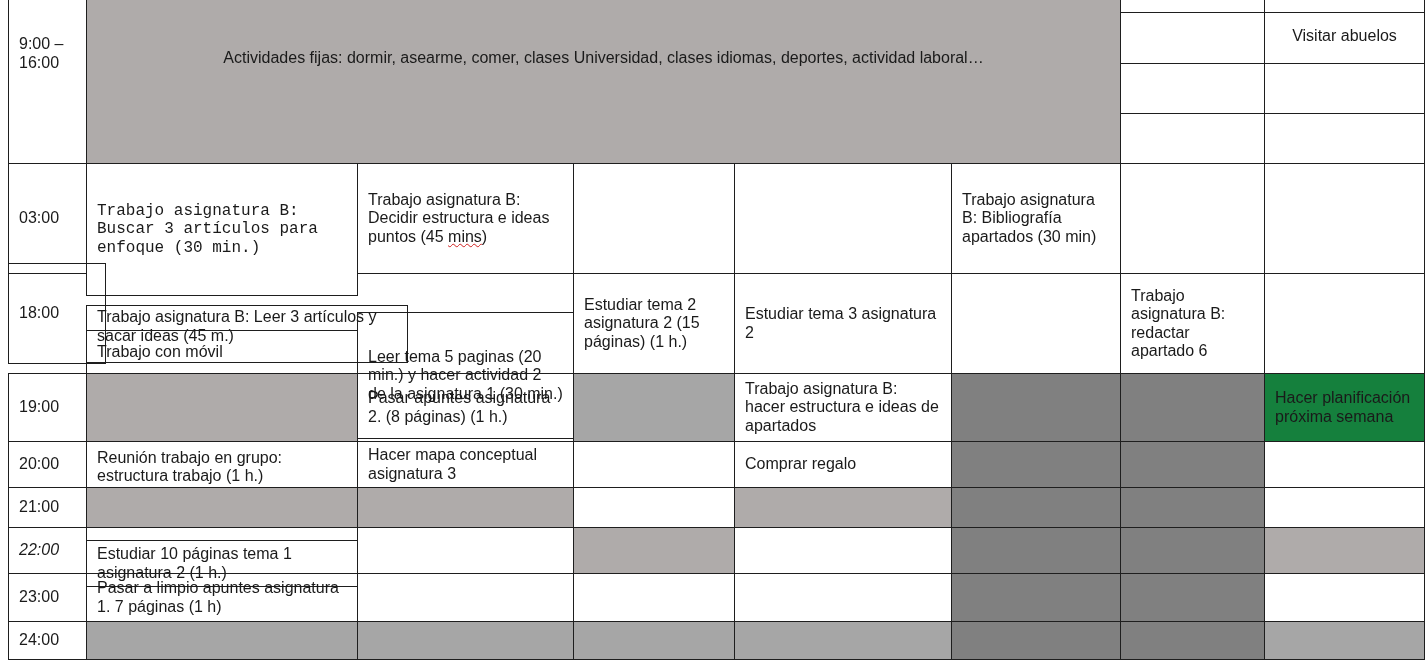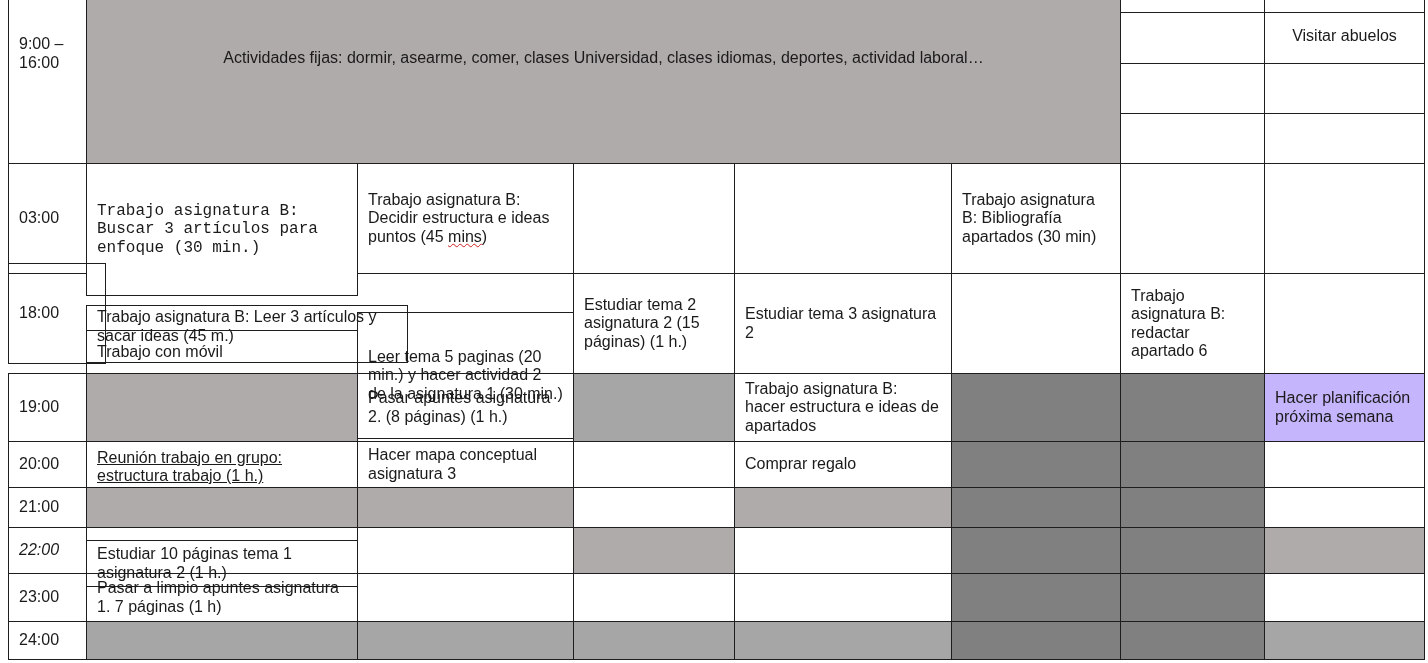--- a/index.html
+++ b/index.html
@@ -4,21 +4,21 @@
 <style>
   html, body { margin: 0; padding: 0; background: #ffffff; }
   body { width: 1428px; height: 663px; overflow: hidden; position: relative;
          font-family: "Liberation Sans", sans-serif; font-size: 16px; color: #1a1a1a; }
   .cell { position: absolute; box-sizing: border-box; border: 1px solid #1e1e1e;
           padding: 2px 10px; line-height: 18.5px; overflow: hidden; }
   .vc { display: flex; align-items: center; }
   .g1 { background: #afabaa; }   
   .g2 { background: #a6a6a6; }   
   .g3 { background: #808080; }   
-  .yl { background: #c4b5fd; }
+  .yl { background: #15803d; }
   .time { padding-left: 10px; }
   .center { justify-content: center; text-align: center; }
   .top { align-items: flex-start; padding-top: 8px; }
   .spell { text-decoration: underline wavy #d02020; text-decoration-thickness: 1px; }
 </style>
 </head>
 <body>
 
 <div>
 
@@ -59,21 +59,21 @@
   <div class="cell vc time" style="left:8px; top:373px; width:79px; height:69px;">19:00</div>
   <div class="cell g1" style="left:86px; top:373px; width:272px; height:69px;"></div>
   <div class="cell vc" style="left:357px; top:373px; width:217px; height:69px;">Pasar apuntes asignatura 2. (8 páginas) (1 h.)</div>
   <div class="cell g2" style="left:573px; top:373px; width:162px; height:69px;"></div>
   <div class="cell vc" style="left:734px; top:373px; width:218px; height:69px;">Trabajo asignatura B: hacer estructura e ideas de apartados</div>
   <div class="cell g3" style="left:951px; top:373px; width:170px; height:69px;"></div>
   <div class="cell g3" style="left:1120px; top:373px; width:145px; height:69px;"></div>
   <div class="cell vc yl" style="left:1264px; top:373px; width:161px; height:69px;">Hacer planificación próxima semana</div>
 
   <div class="cell vc time" style="left:8px; top:441px; width:79px; height:47px;">20:00</div>
-  <div class="cell vc" style="left:86px; top:441px; width:272px; height:52px;text-decoration:underline;">Reunión trabajo en grupo: estructura trabajo (1 h.)</div>
+  <div class="cell vc" style="left:86px; top:441px; width:272px; height:52px;">Reunión trabajo en grupo: estructura trabajo (1 h.)</div>
   <div class="cell vc" style="left:357px; top:441px; width:217px; height:47px;">Hacer mapa conceptual asignatura 3</div>
   <div class="cell" style="left:573px; top:441px; width:162px; height:47px;"></div>
   <div class="cell vc" style="left:734px; top:441px; width:218px; height:47px;">Comprar regalo</div>
   <div class="cell g3" style="left:951px; top:441px; width:170px; height:47px;"></div>
   <div class="cell g3" style="left:1120px; top:441px; width:145px; height:47px;"></div>
   <div class="cell" style="left:1264px; top:441px; width:161px; height:47px;"></div>
 
   <div class="cell vc time" style="left:8px; top:487px; width:79px; height:41px;">21:00</div>
   <div class="cell g1" style="left:86px; top:487px; width:272px; height:41px;"></div>
   <div class="cell g1" style="left:357px; top:487px; width:217px; height:41px;"></div>

